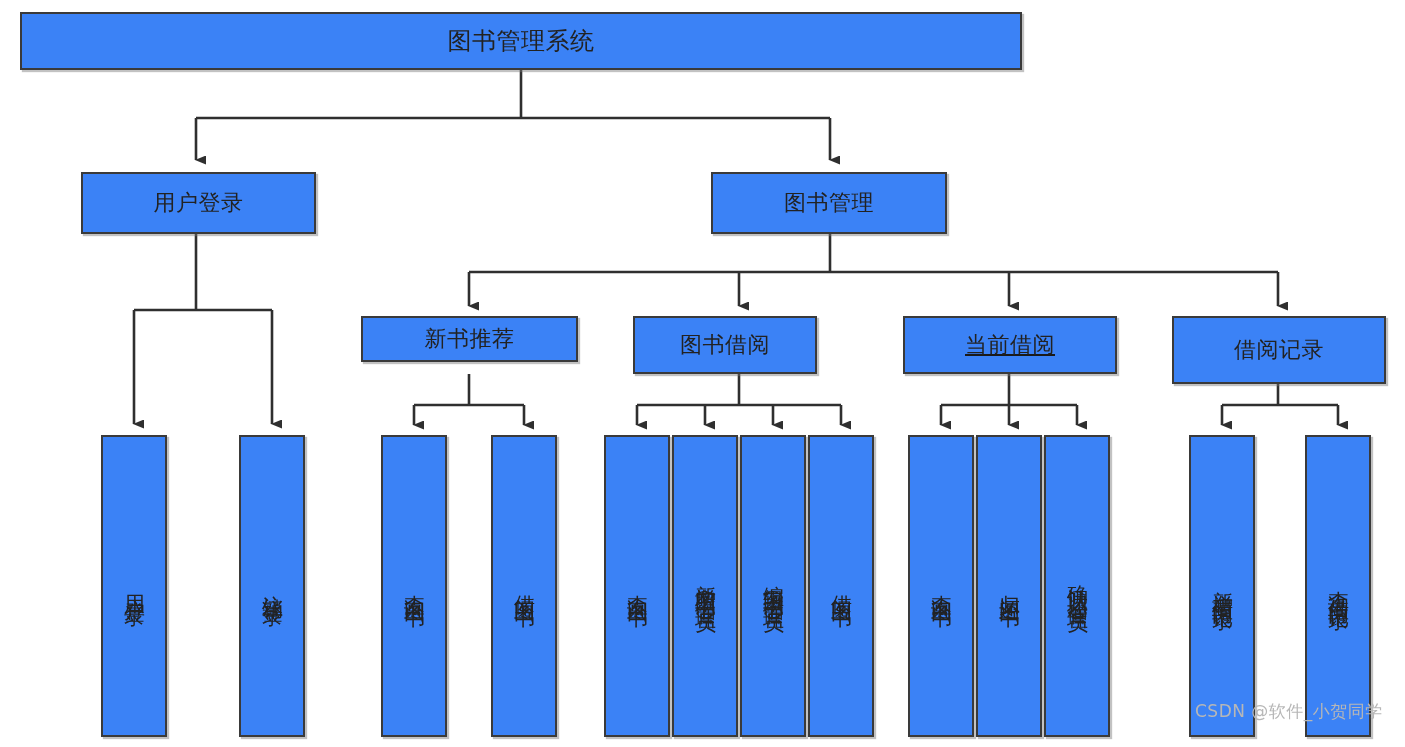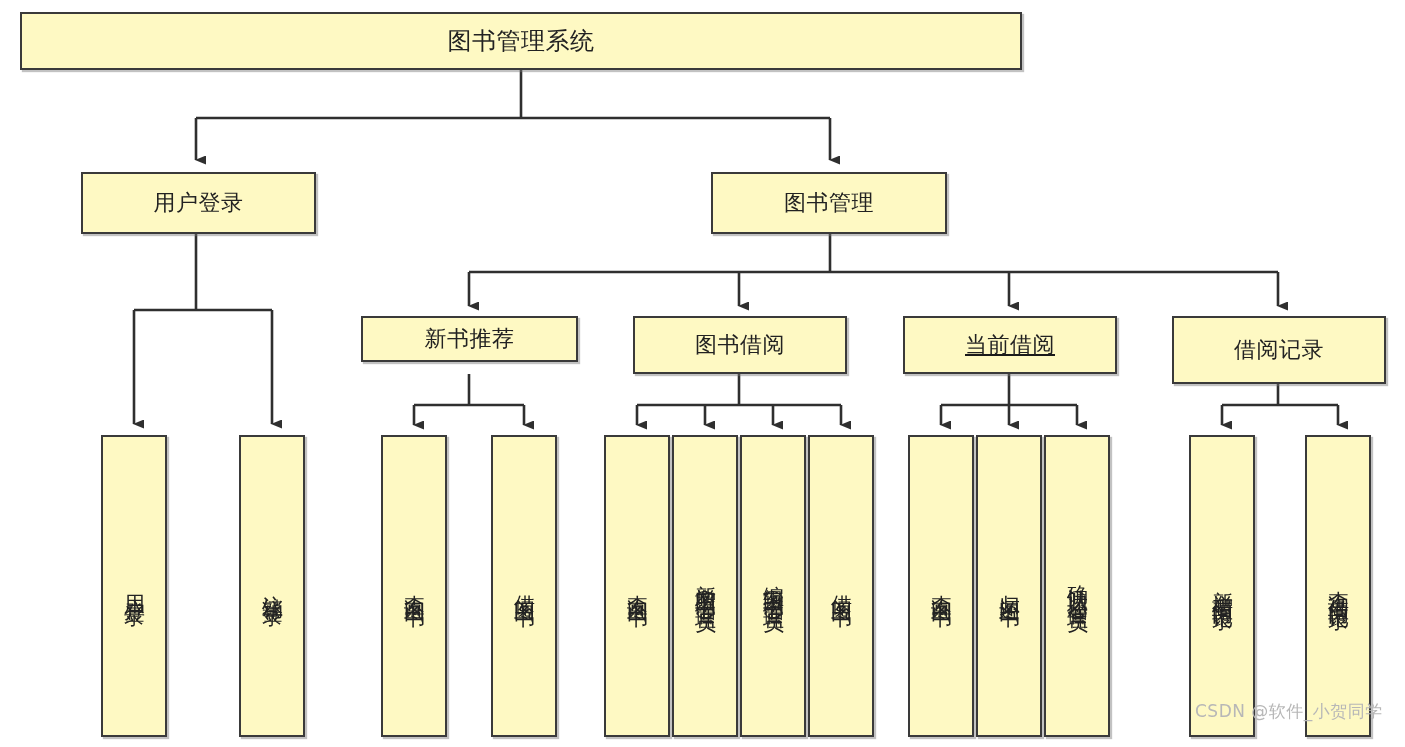--- a/index.html
+++ b/index.html
@@ -23,21 +23,21 @@
     position: absolute;
     top: 0;
     left: 0;
     width: 1405px;
     height: 747px;
   }
   .node-box {
     position: absolute;
     box-sizing: border-box;
     border: 2.5px solid #3a3a3a;
-    background: #fef9c3;
+    background: #3b82f6;
     box-shadow: 2px 2px 1px rgba(120,120,120,0.45);
     display: flex;
     align-items: center;
     justify-content: center;
     color: #1a1a1a;
   }
   .node-label {
     font-size: 22px;
     line-height: 1.1;
     letter-spacing: 0.5px;
@@ -124,21 +124,21 @@
   <div class="node-box" style="left:81px; top:172px; width:235px; height:62px;">
     <span class="node-label">用户登录</span>
   </div>
   <div class="node-box" style="left:711px; top:172px; width:236px; height:62px;">
     <span class="node-label">图书管理</span>
   </div>
 
   <div class="node-box" style="left:361px; top:316px; width:217px; height:46px;">
     <span class="node-label">新书推荐</span>
   </div>
-  <div class="node-box" style="left:633px; top:316px; width:214px; height:58px;">
+  <div class="node-box" style="left:633px; top:316px; width:184px; height:58px;">
     <span class="node-label">图书借阅</span>
   </div>
   <div class="node-box" style="left:903px; top:316px; width:214px; height:58px;text-decoration:underline;">
     <span class="node-label">当前借阅</span>
   </div>
   <div class="node-box" style="left:1172px; top:316px; width:214px; height:68px;">
     <span class="node-label">借阅记录</span>
   </div>
 
   <div class="node-box vertical" style="left:101px; top:435px; width:66px; height:302px;">

